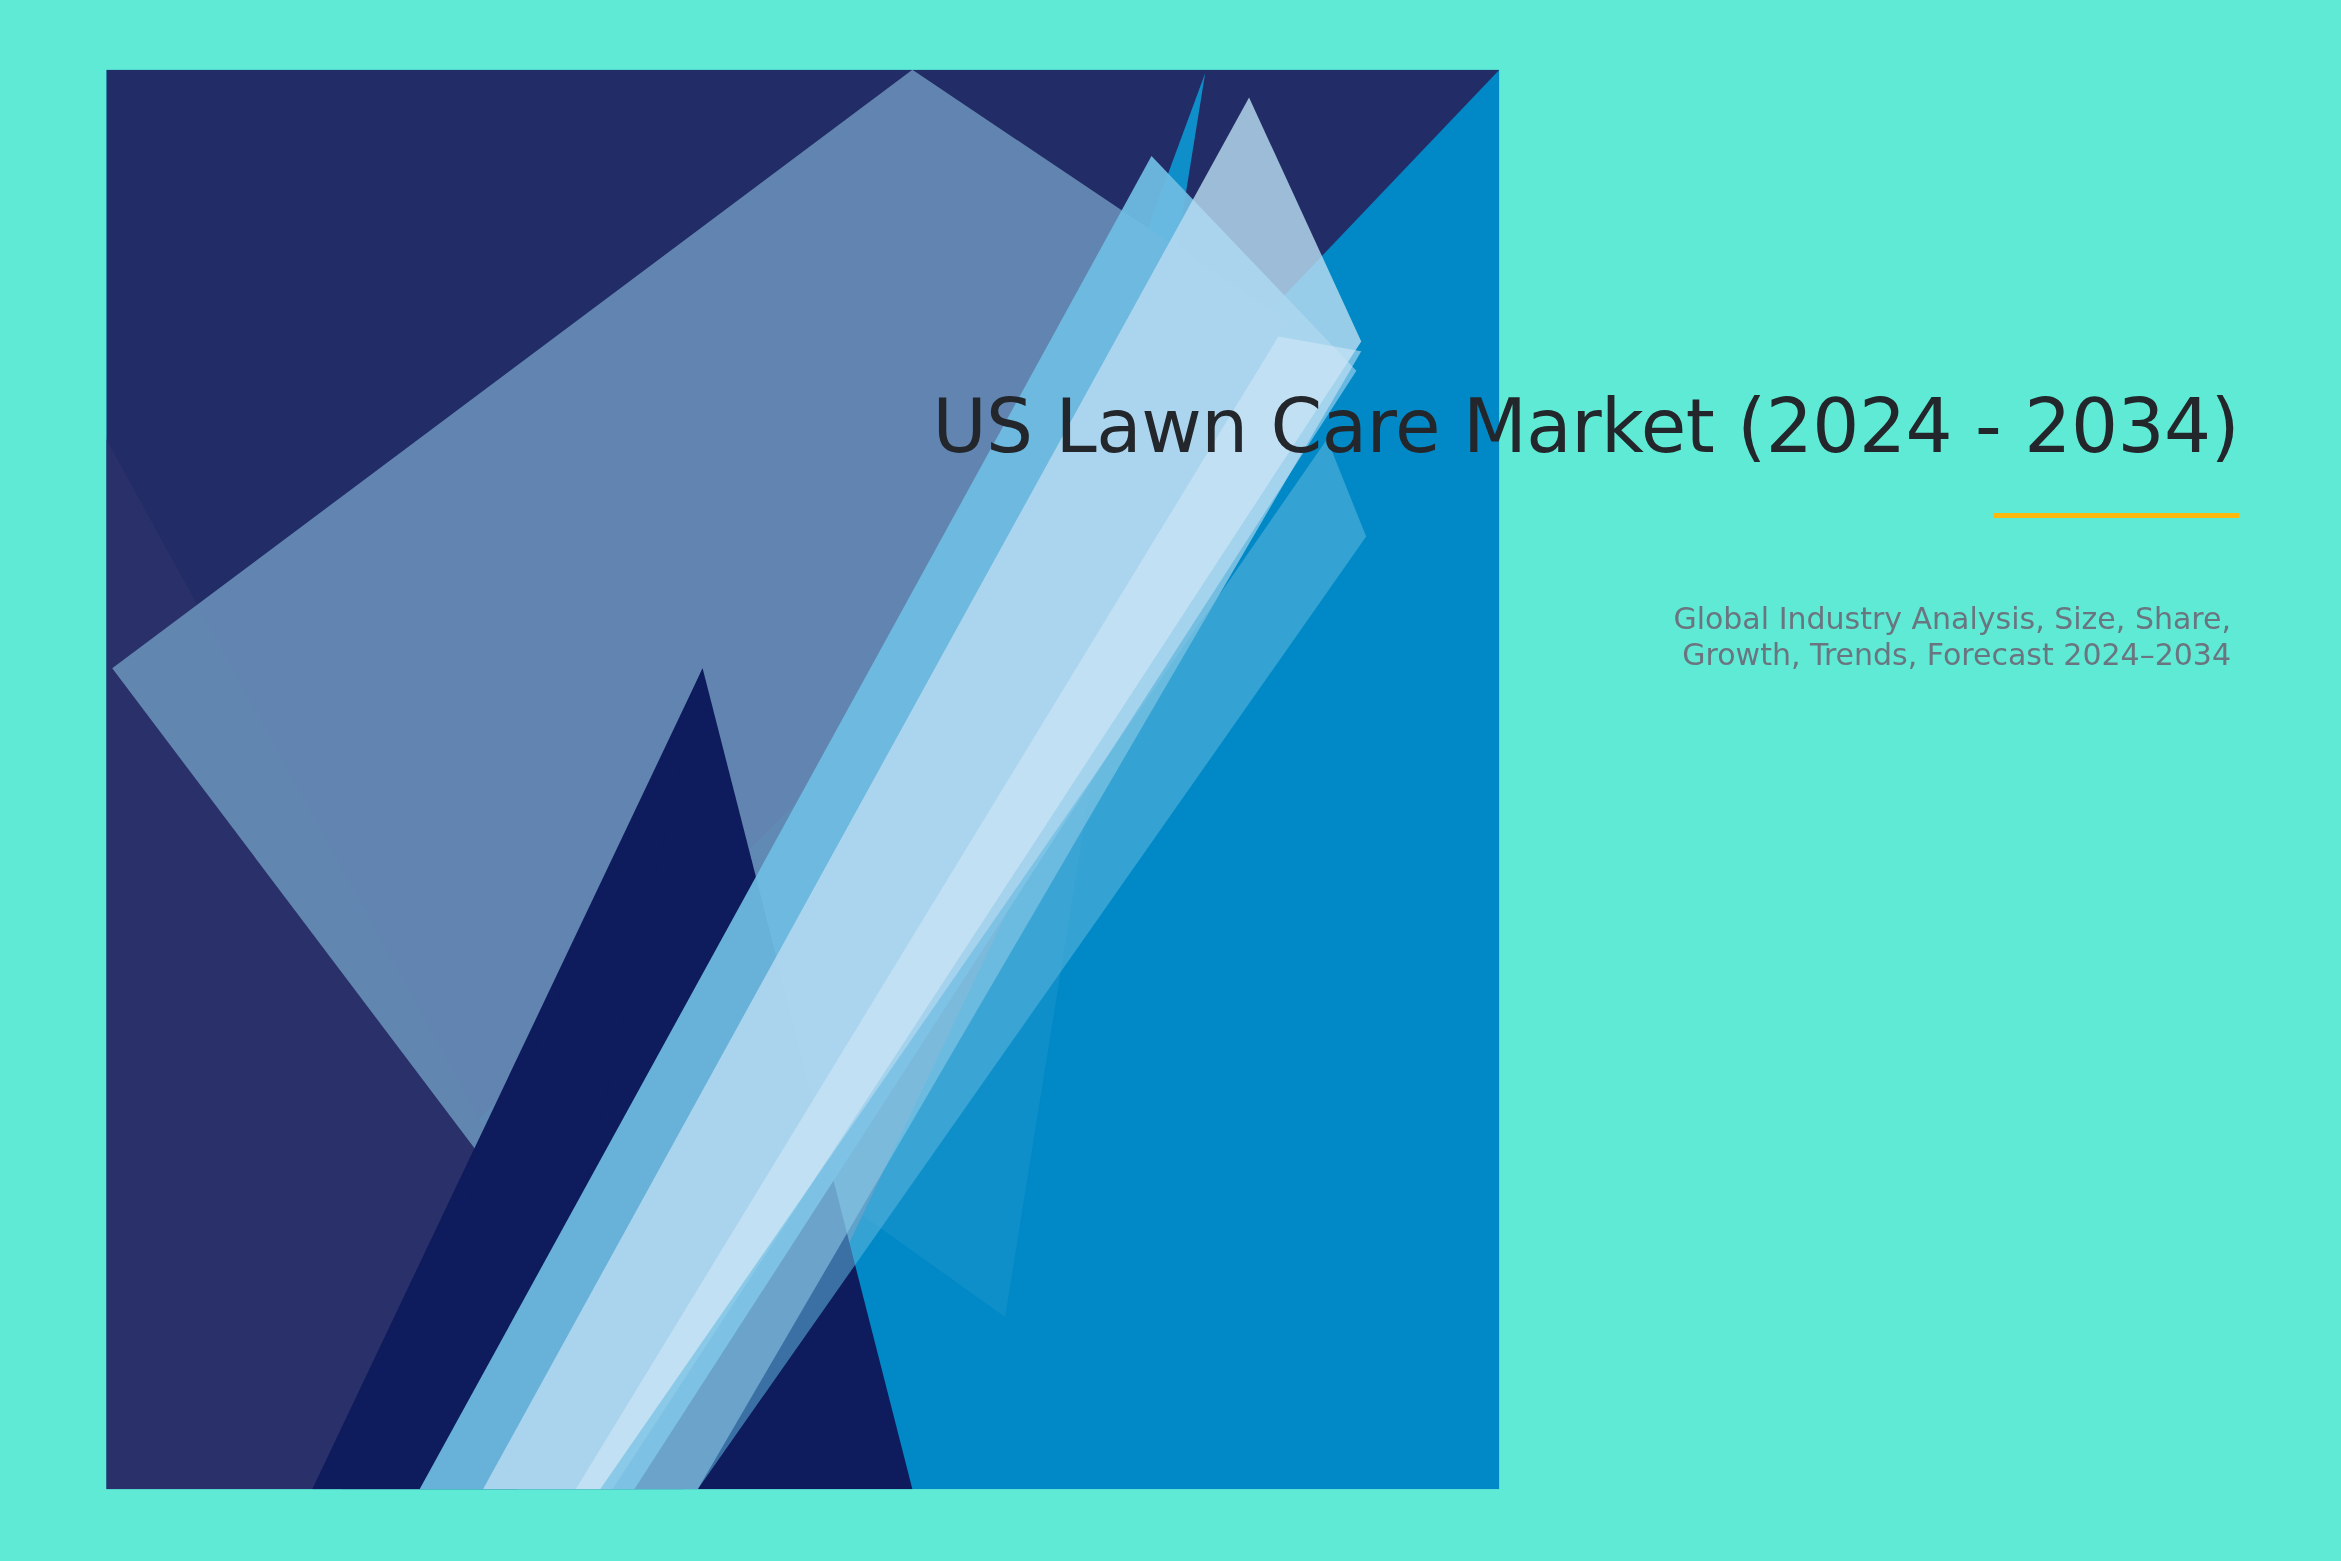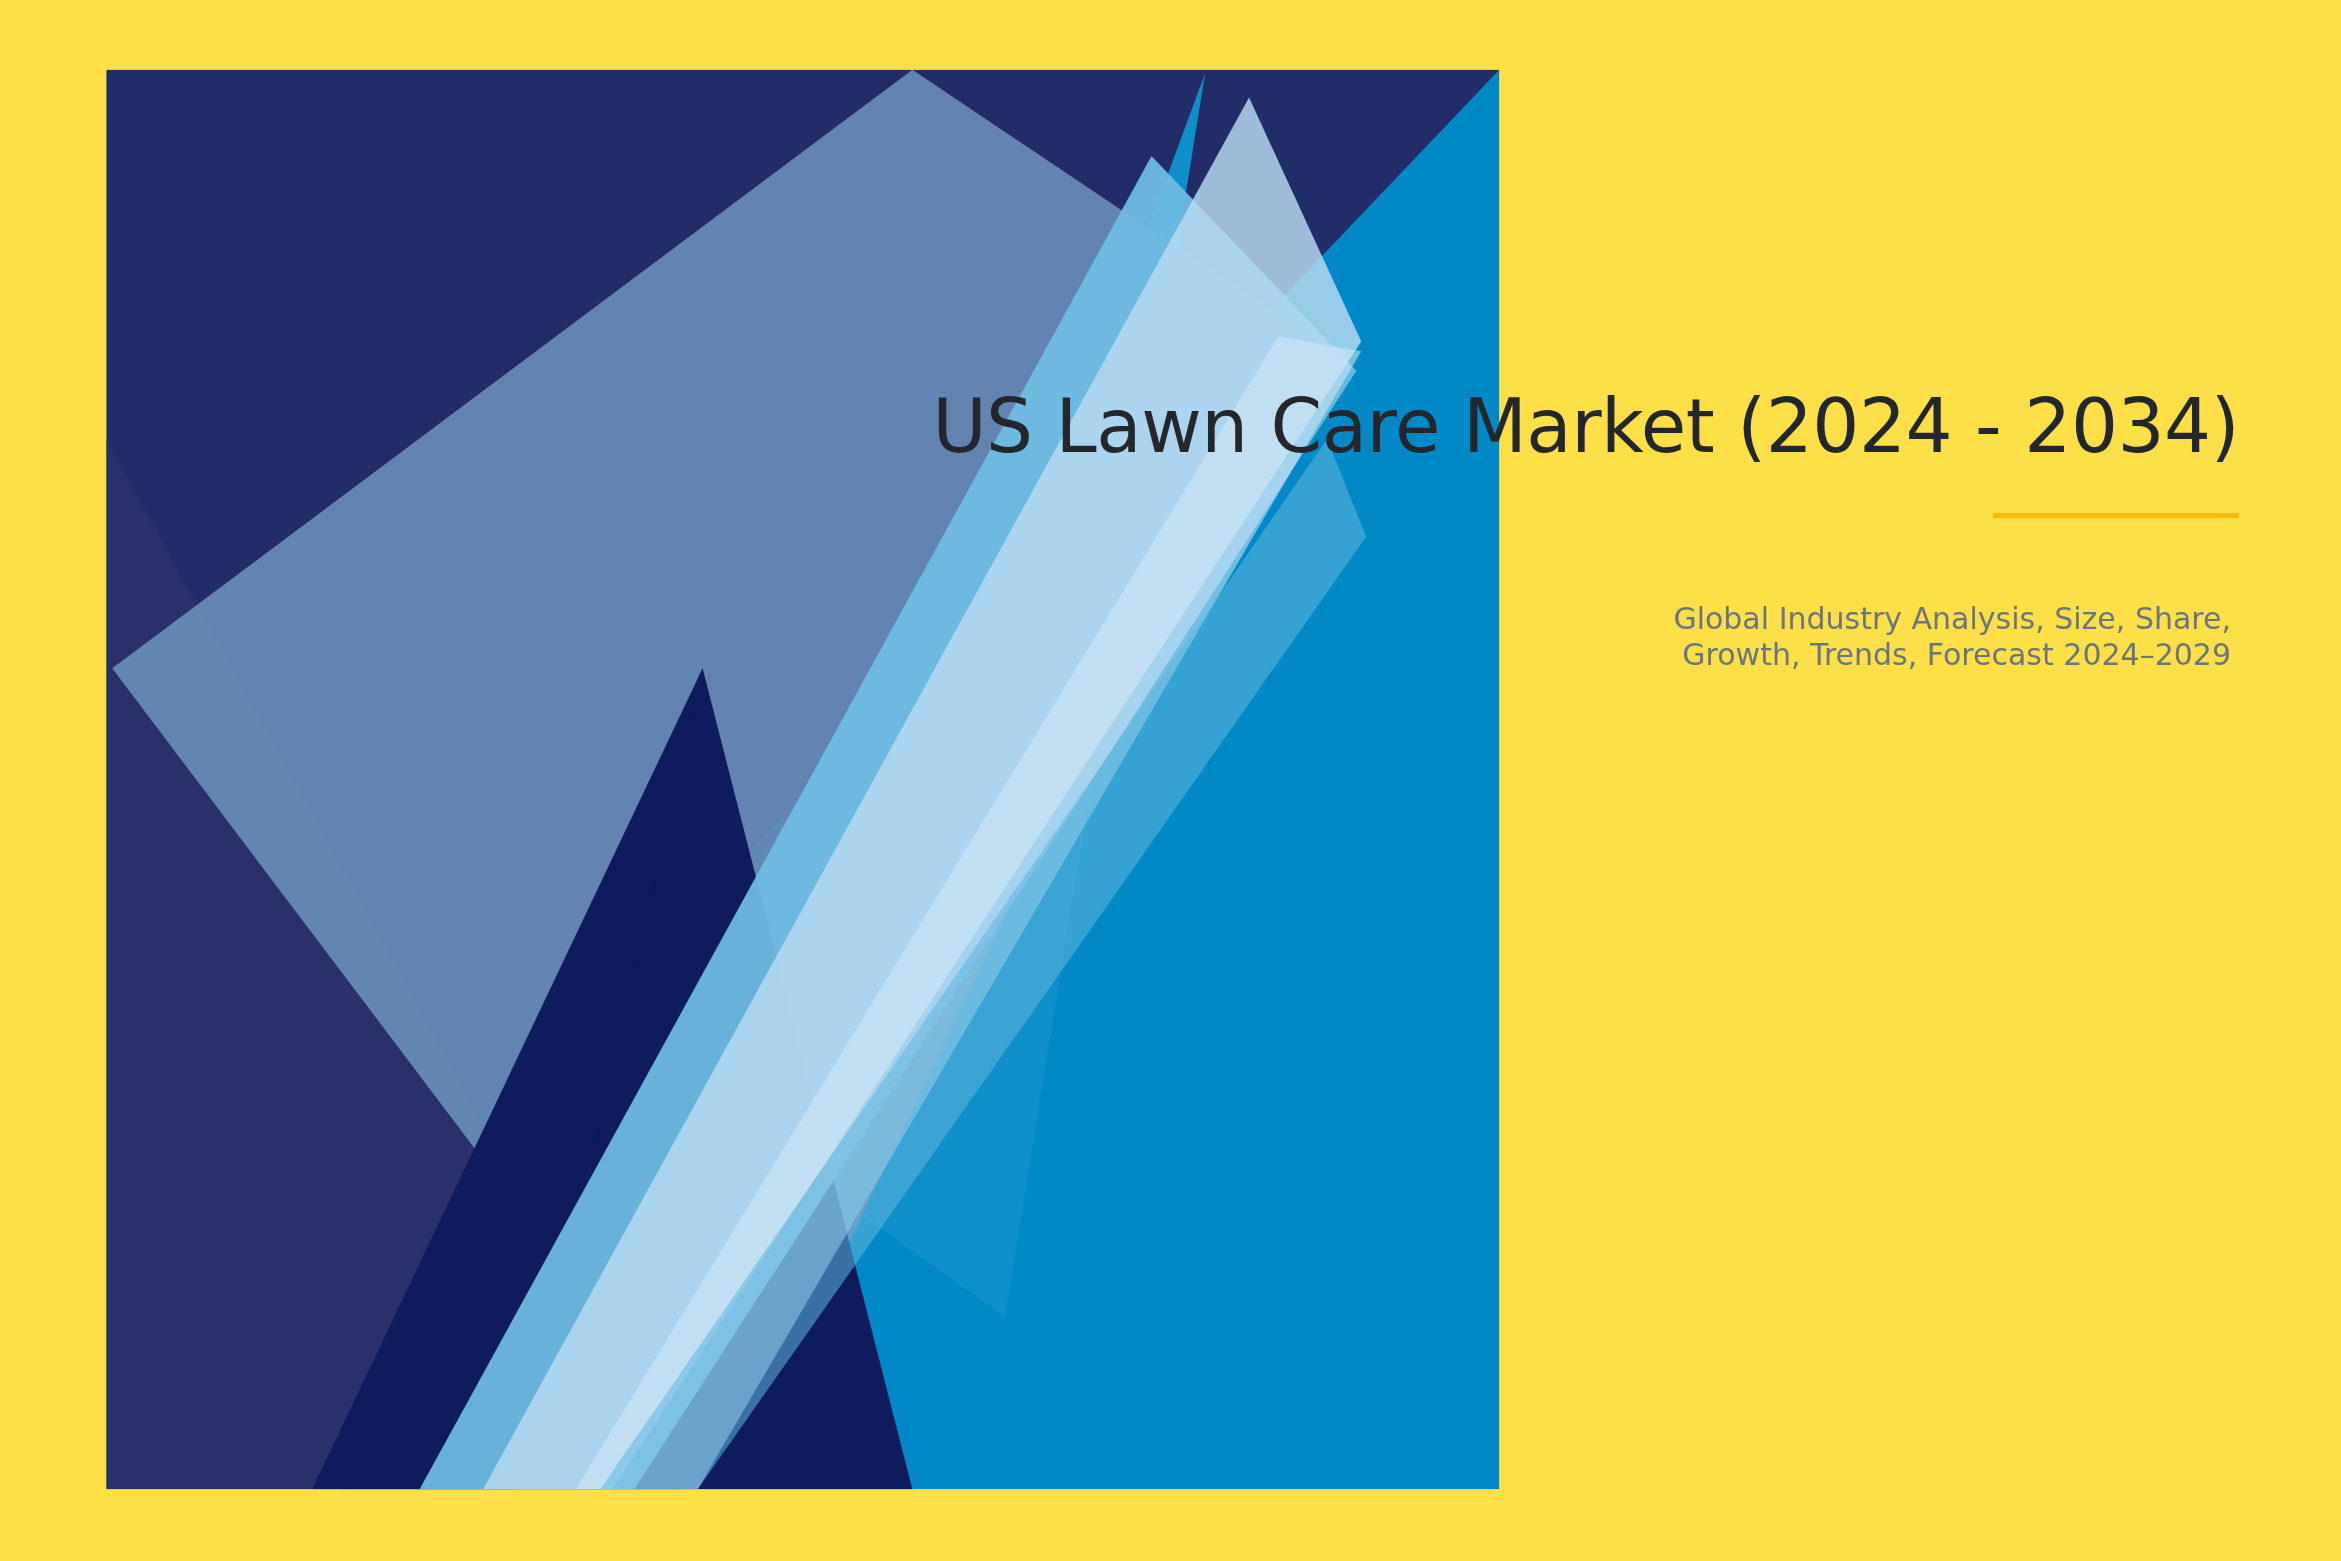--- a/index.html
+++ b/index.html
@@ -11,21 +11,21 @@
     height: 1561px;
     background: #f7f9fb;
     font-family: "DejaVu Sans", sans-serif;
     overflow: hidden;
   }
 
   #slide {
     position: relative;
     width: 2342px;
     height: 1561px;
-    background: #fde047;
+    background: #5eead4;
   }
 
   
   #cover-art {
     position: absolute;
     left: 0;
     top: 0;
     width: 2342px;
     height: 1561px;
     display: block;
@@ -119,19 +119,19 @@
   <div id="text-block">
 
     <h1 id="slide-title">US Lawn Care Market (2024 - 2034)</h1>
 
     <div id="title-rule-wrap">
       <div id="title-rule"></div>
     </div>
 
     <p id="slide-subtitle">
       <span class="sub-line">Global Industry Analysis, Size, Share,</span>
-      <span class="sub-line">Growth, Trends, Forecast 2024–2029</span>
+      <span class="sub-line">Growth, Trends, Forecast 2024–2034</span>
     </p>
 
   </div>
 
 </div>
 
 
 </body></html>

